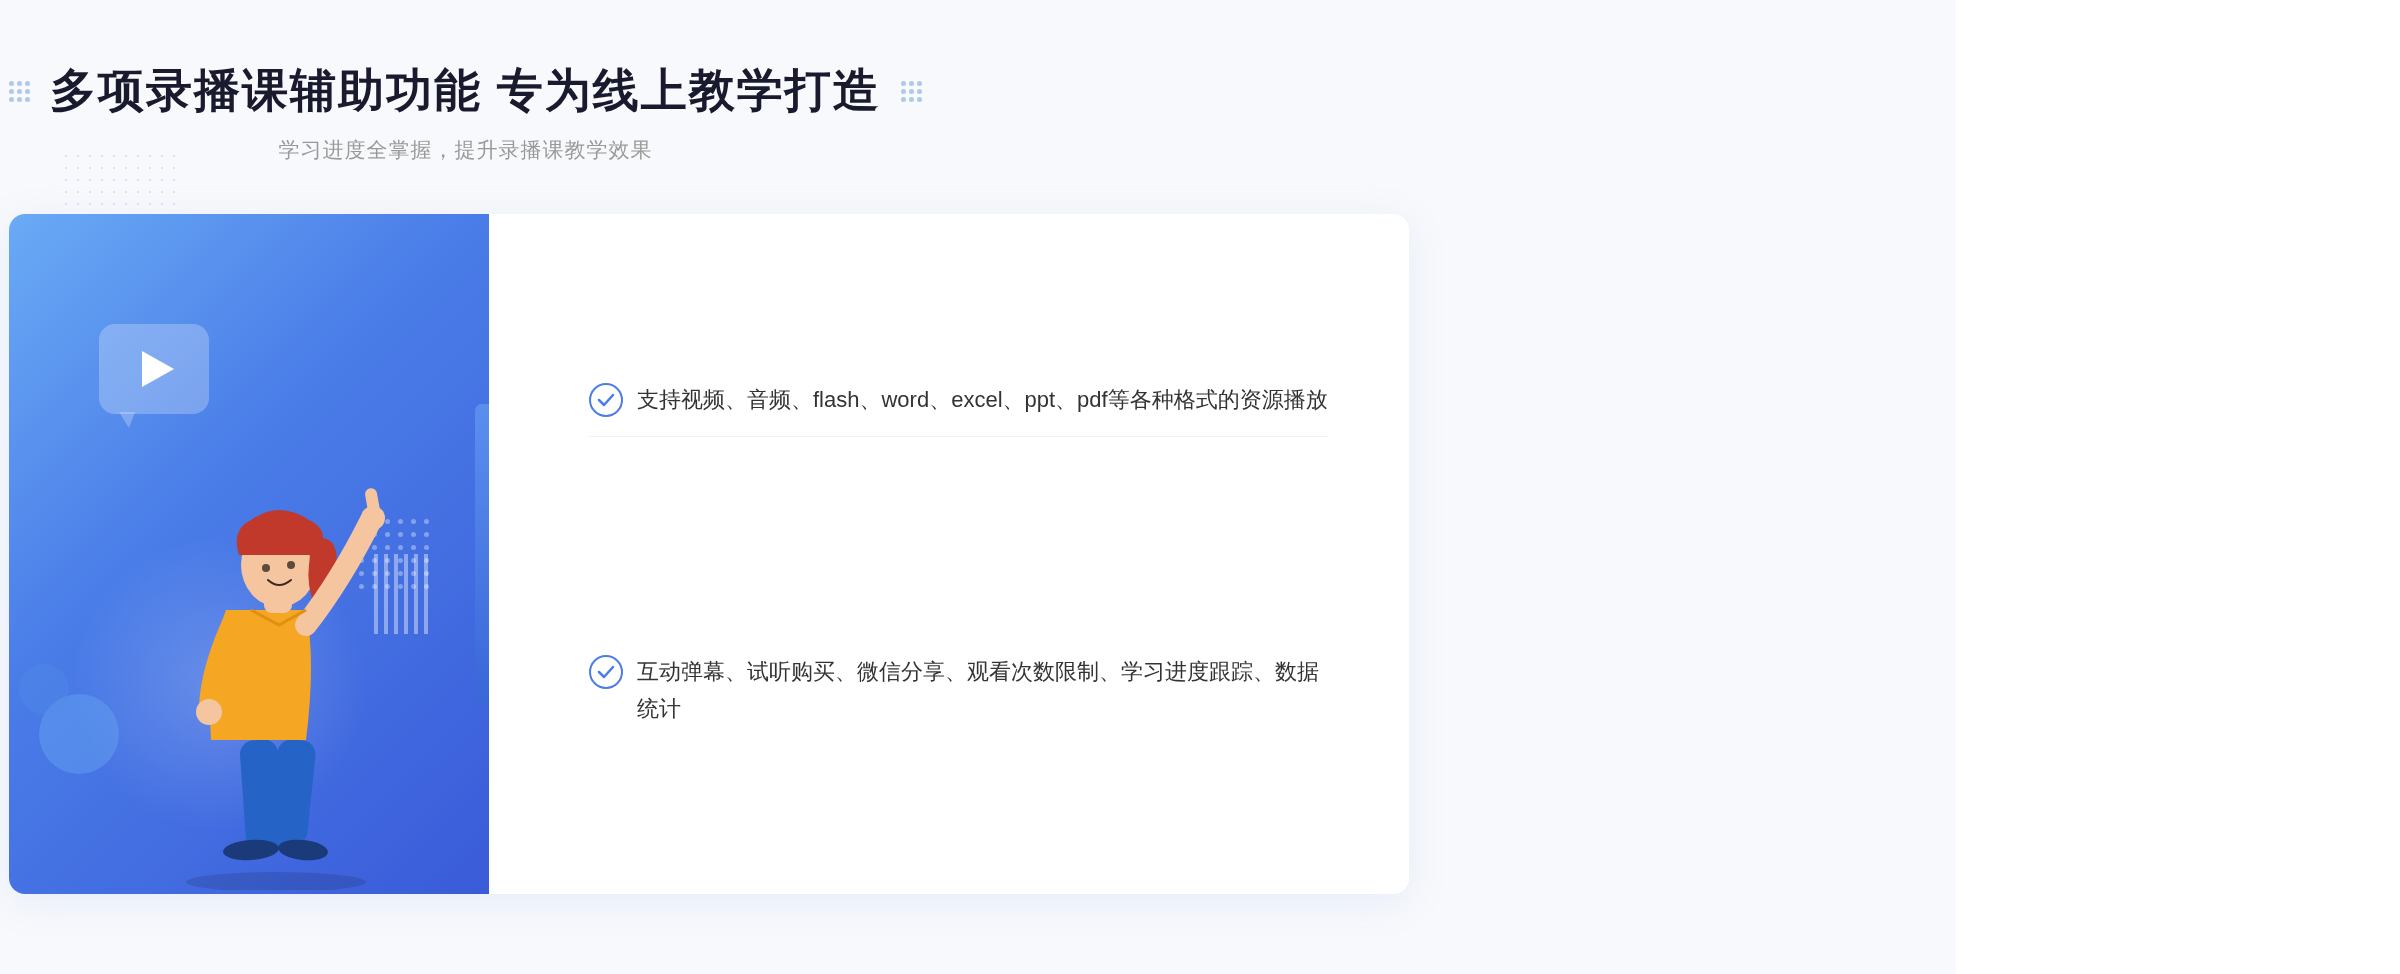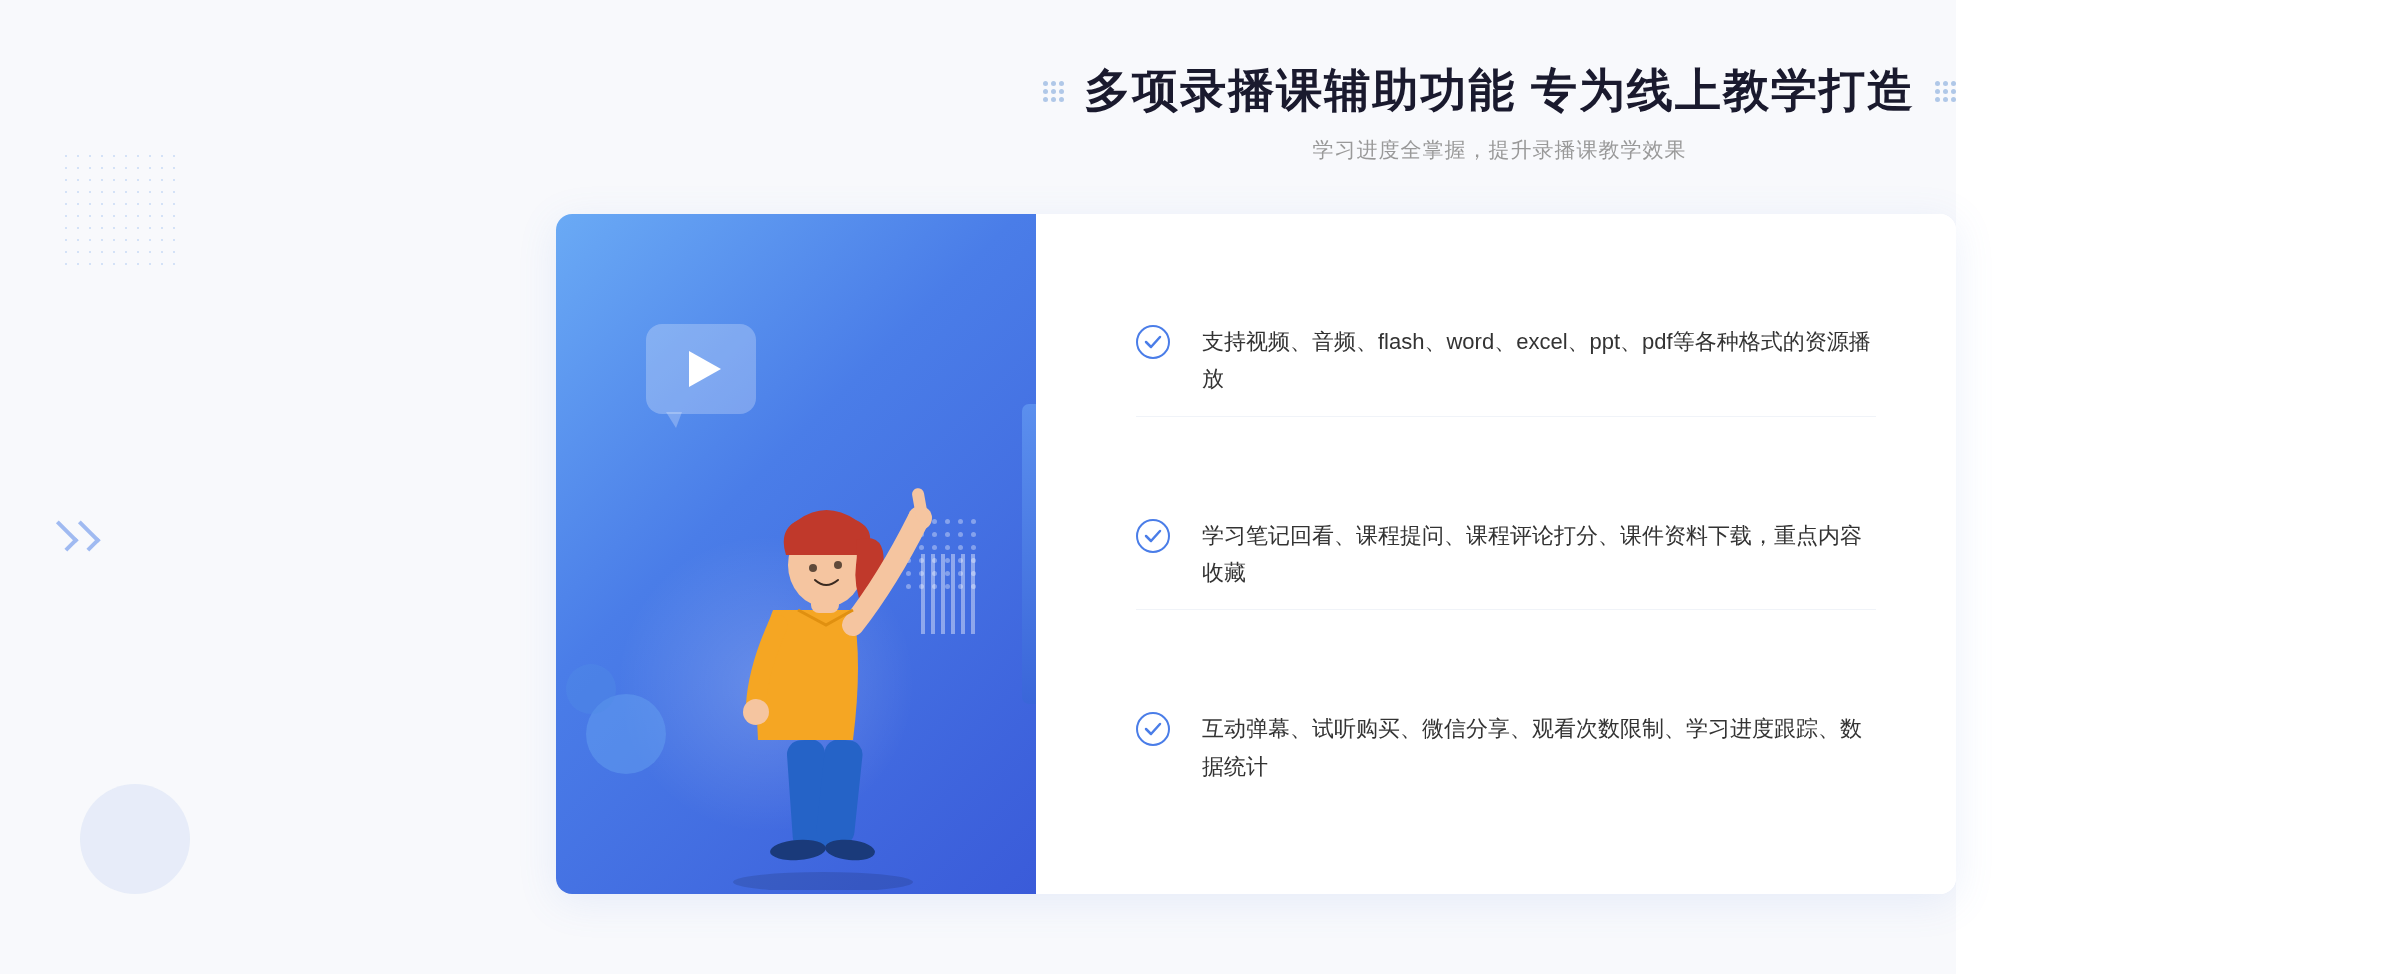--- a/index.html
+++ b/index.html
@@ -11,22 +11,22 @@
       min-height: 974px;
       overflow-x: hidden;
     }
 
     .page-wrapper {
       width: 1956px;
       min-height: 974px;
       background: #f8f9fc;
       display: flex;
       flex-direction: column;
-      align-items: flex-end;
-      padding: 60px 0 80px;
+      align-items: flex-start;
+      padding: 60px 9px 80px;
       position: relative;
     }
 
     
     .dots-pattern {
       position: absolute;
       width: 120px;
       height: 120px;
       background-image: radial-gradient(circle, #c5d8f5 1.5px, transparent 1.5px);
       background-size: 12px 12px;
@@ -263,21 +263,21 @@
       padding: 50px 80px 50px 100px;
       display: flex;
       flex-direction: column;
       justify-content: space-around;
       background: #fff;
     }
 
     .feature-item {
       display: flex;
       align-items: flex-start;
-      gap: 32px;
+      gap: 14px;
       padding: 18px 0;
       border-bottom: 1px solid #f0f3f8;
     }
 
     .feature-item:last-child {
       border-bottom: none;
     }
 
     .check-icon {
       width: 34px;
@@ -471,29 +471,20 @@
         <div class="check-icon">
           <svg viewBox="0 0 34 34" xmlns="http://www.w3.org/2000/svg">
             <circle cx="17" cy="17" r="16" fill="none" stroke="#4a7de8" stroke-width="2"></circle>
             <polyline points="10,17 15,22 24,12" fill="none" stroke="#4a7de8" stroke-width="2.5" stroke-linecap="round" stroke-linejoin="round"></polyline>
           </svg>
         </div>
         <span class="feature-text">支持视频、音频、flash、word、excel、ppt、pdf等各种格式的资源播放</span>
       </div>
 
 
-      <div class="feature-item">
-        <div class="check-icon">
-          <svg viewBox="0 0 34 34" xmlns="http://www.w3.org/2000/svg">
-            <circle cx="17" cy="17" r="16" fill="none" stroke="#4a7de8" stroke-width="2"></circle>
-            <polyline points="10,17 15,22 24,12" fill="none" stroke="#4a7de8" stroke-width="2.5" stroke-linecap="round" stroke-linejoin="round"></polyline>
-          </svg>
-        </div>
-        <span class="feature-text">学习笔记回看、课程提问、课程评论打分、课件资料下载，重点内容收藏</span>
-      </div>
 
       <div class="feature-item">
         <div class="check-icon">
           <svg viewBox="0 0 34 34" xmlns="http://www.w3.org/2000/svg">
             <circle cx="17" cy="17" r="16" fill="none" stroke="#4a7de8" stroke-width="2"></circle>
             <polyline points="10,17 15,22 24,12" fill="none" stroke="#4a7de8" stroke-width="2.5" stroke-linecap="round" stroke-linejoin="round"></polyline>
           </svg>
         </div>
         <span class="feature-text">互动弹幕、试听购买、微信分享、观看次数限制、学习进度跟踪、数据统计</span>
       </div>

